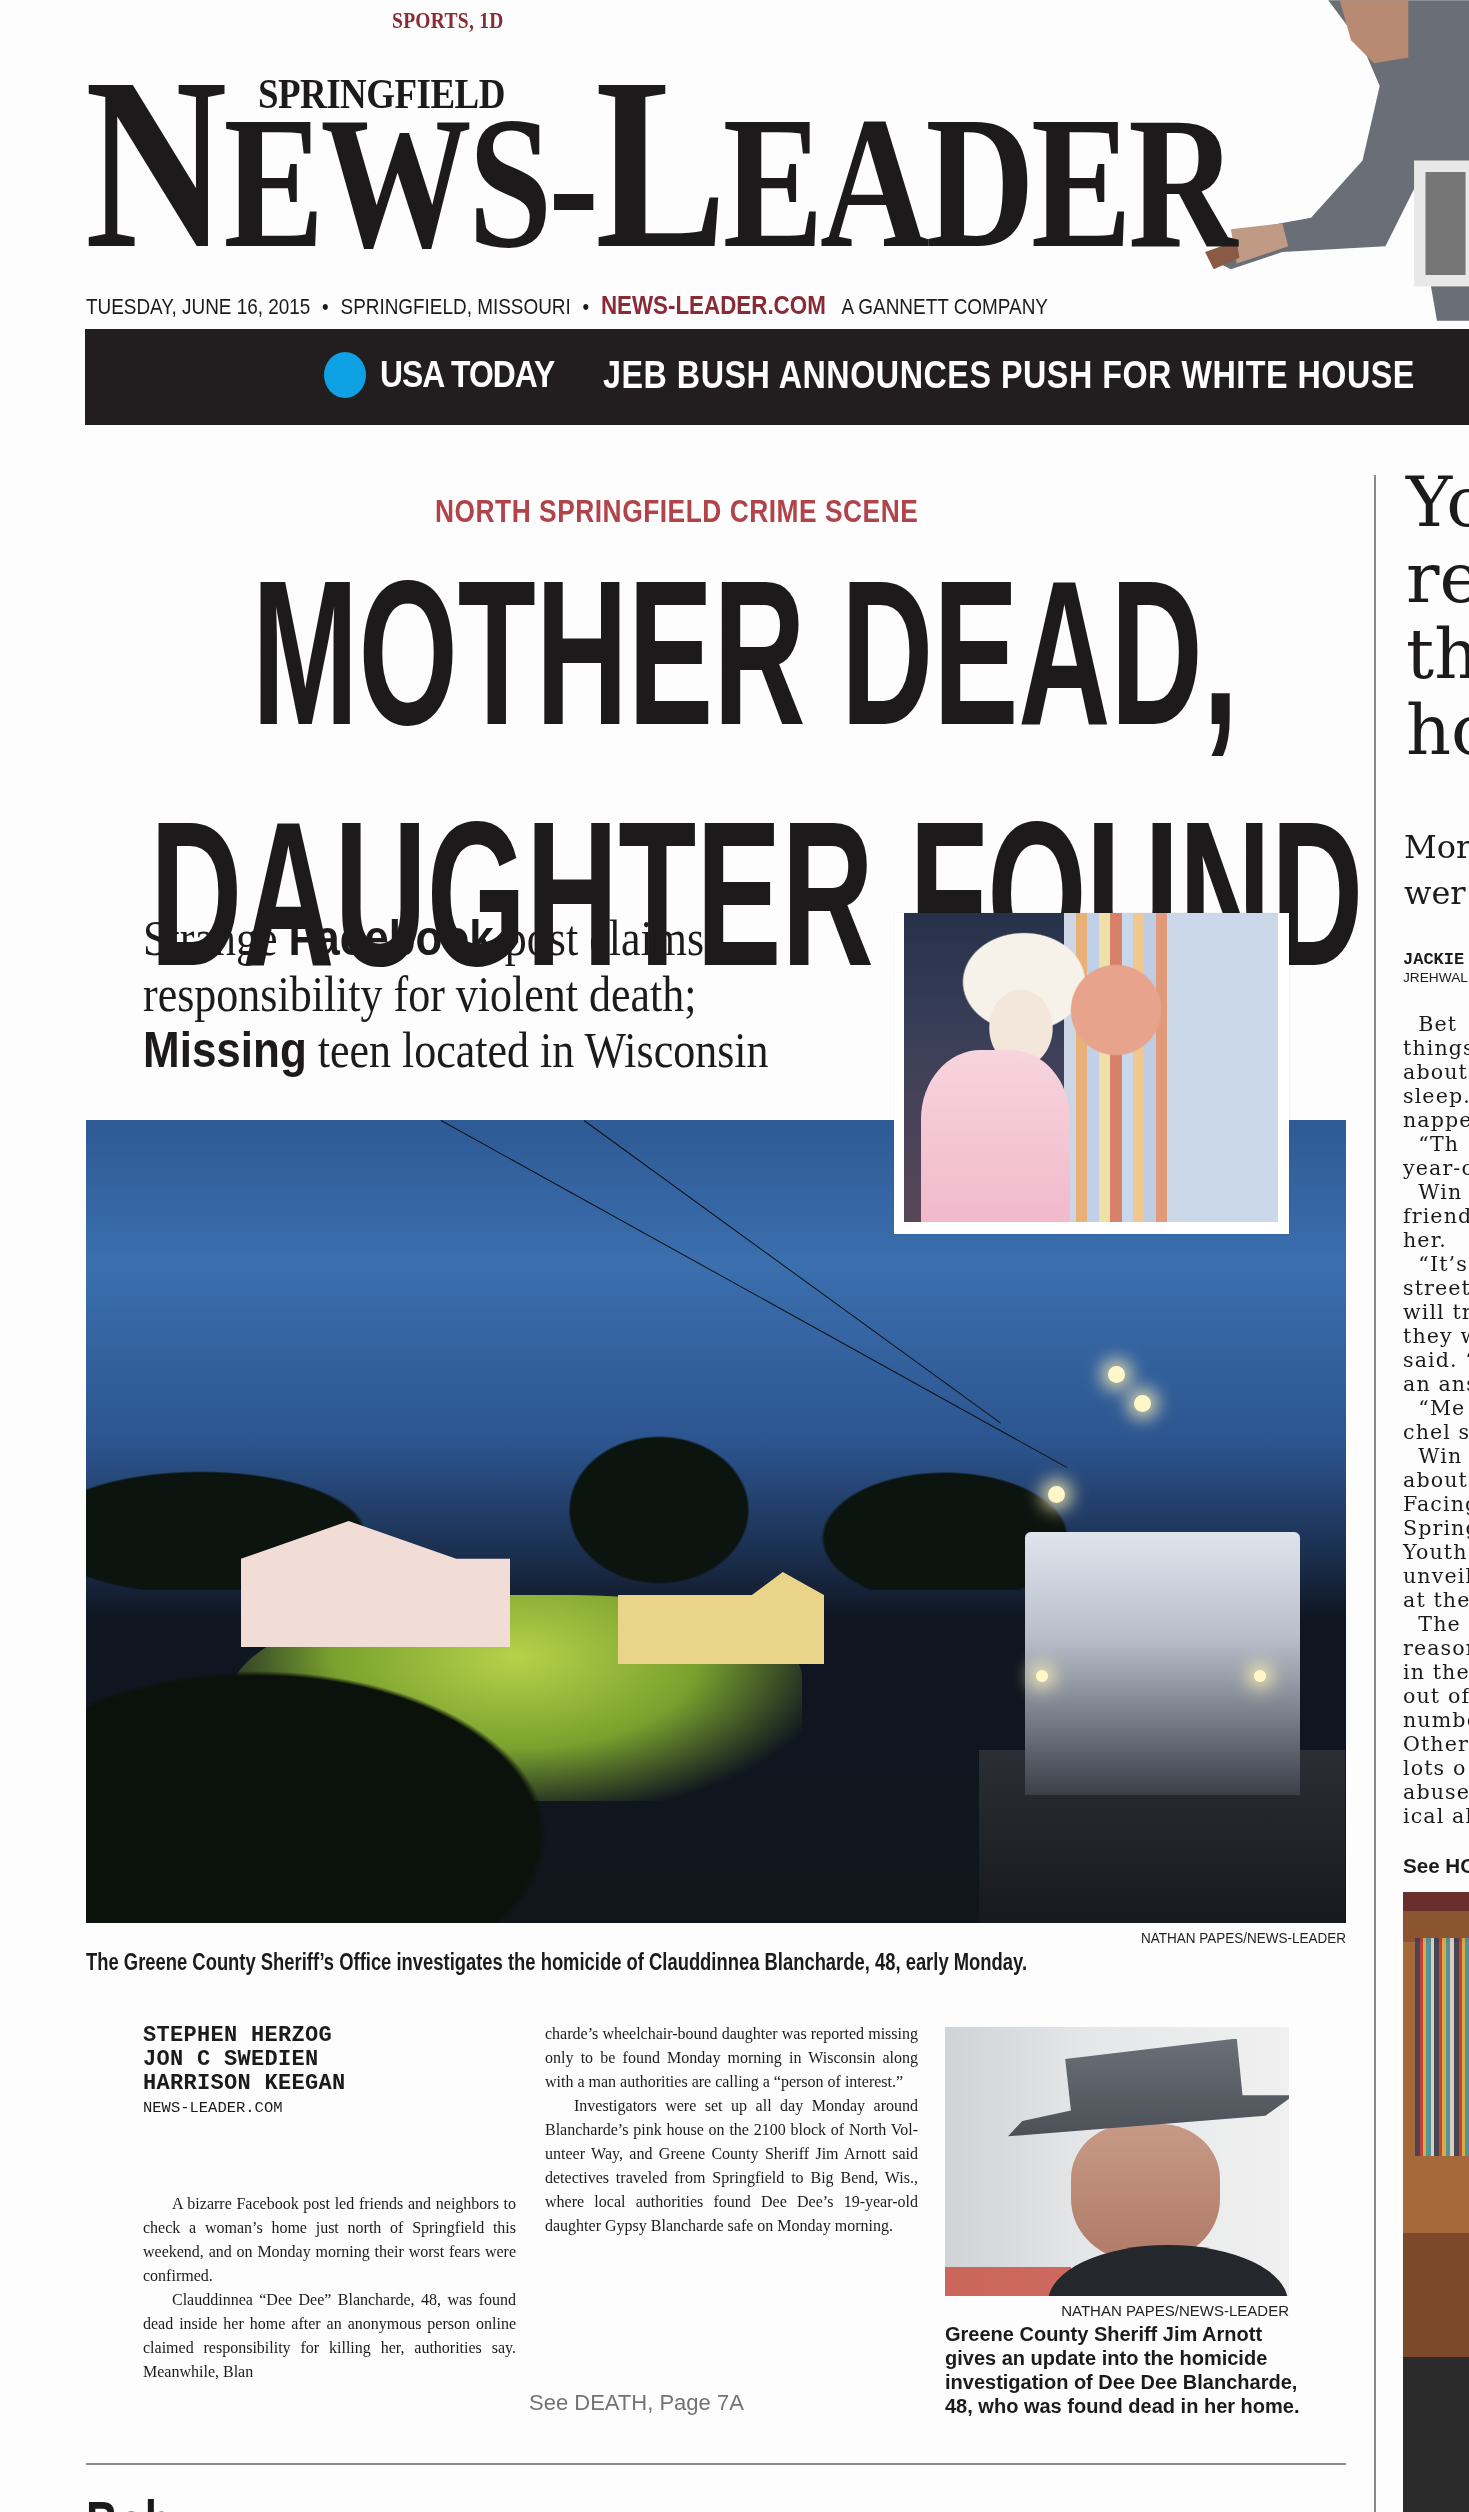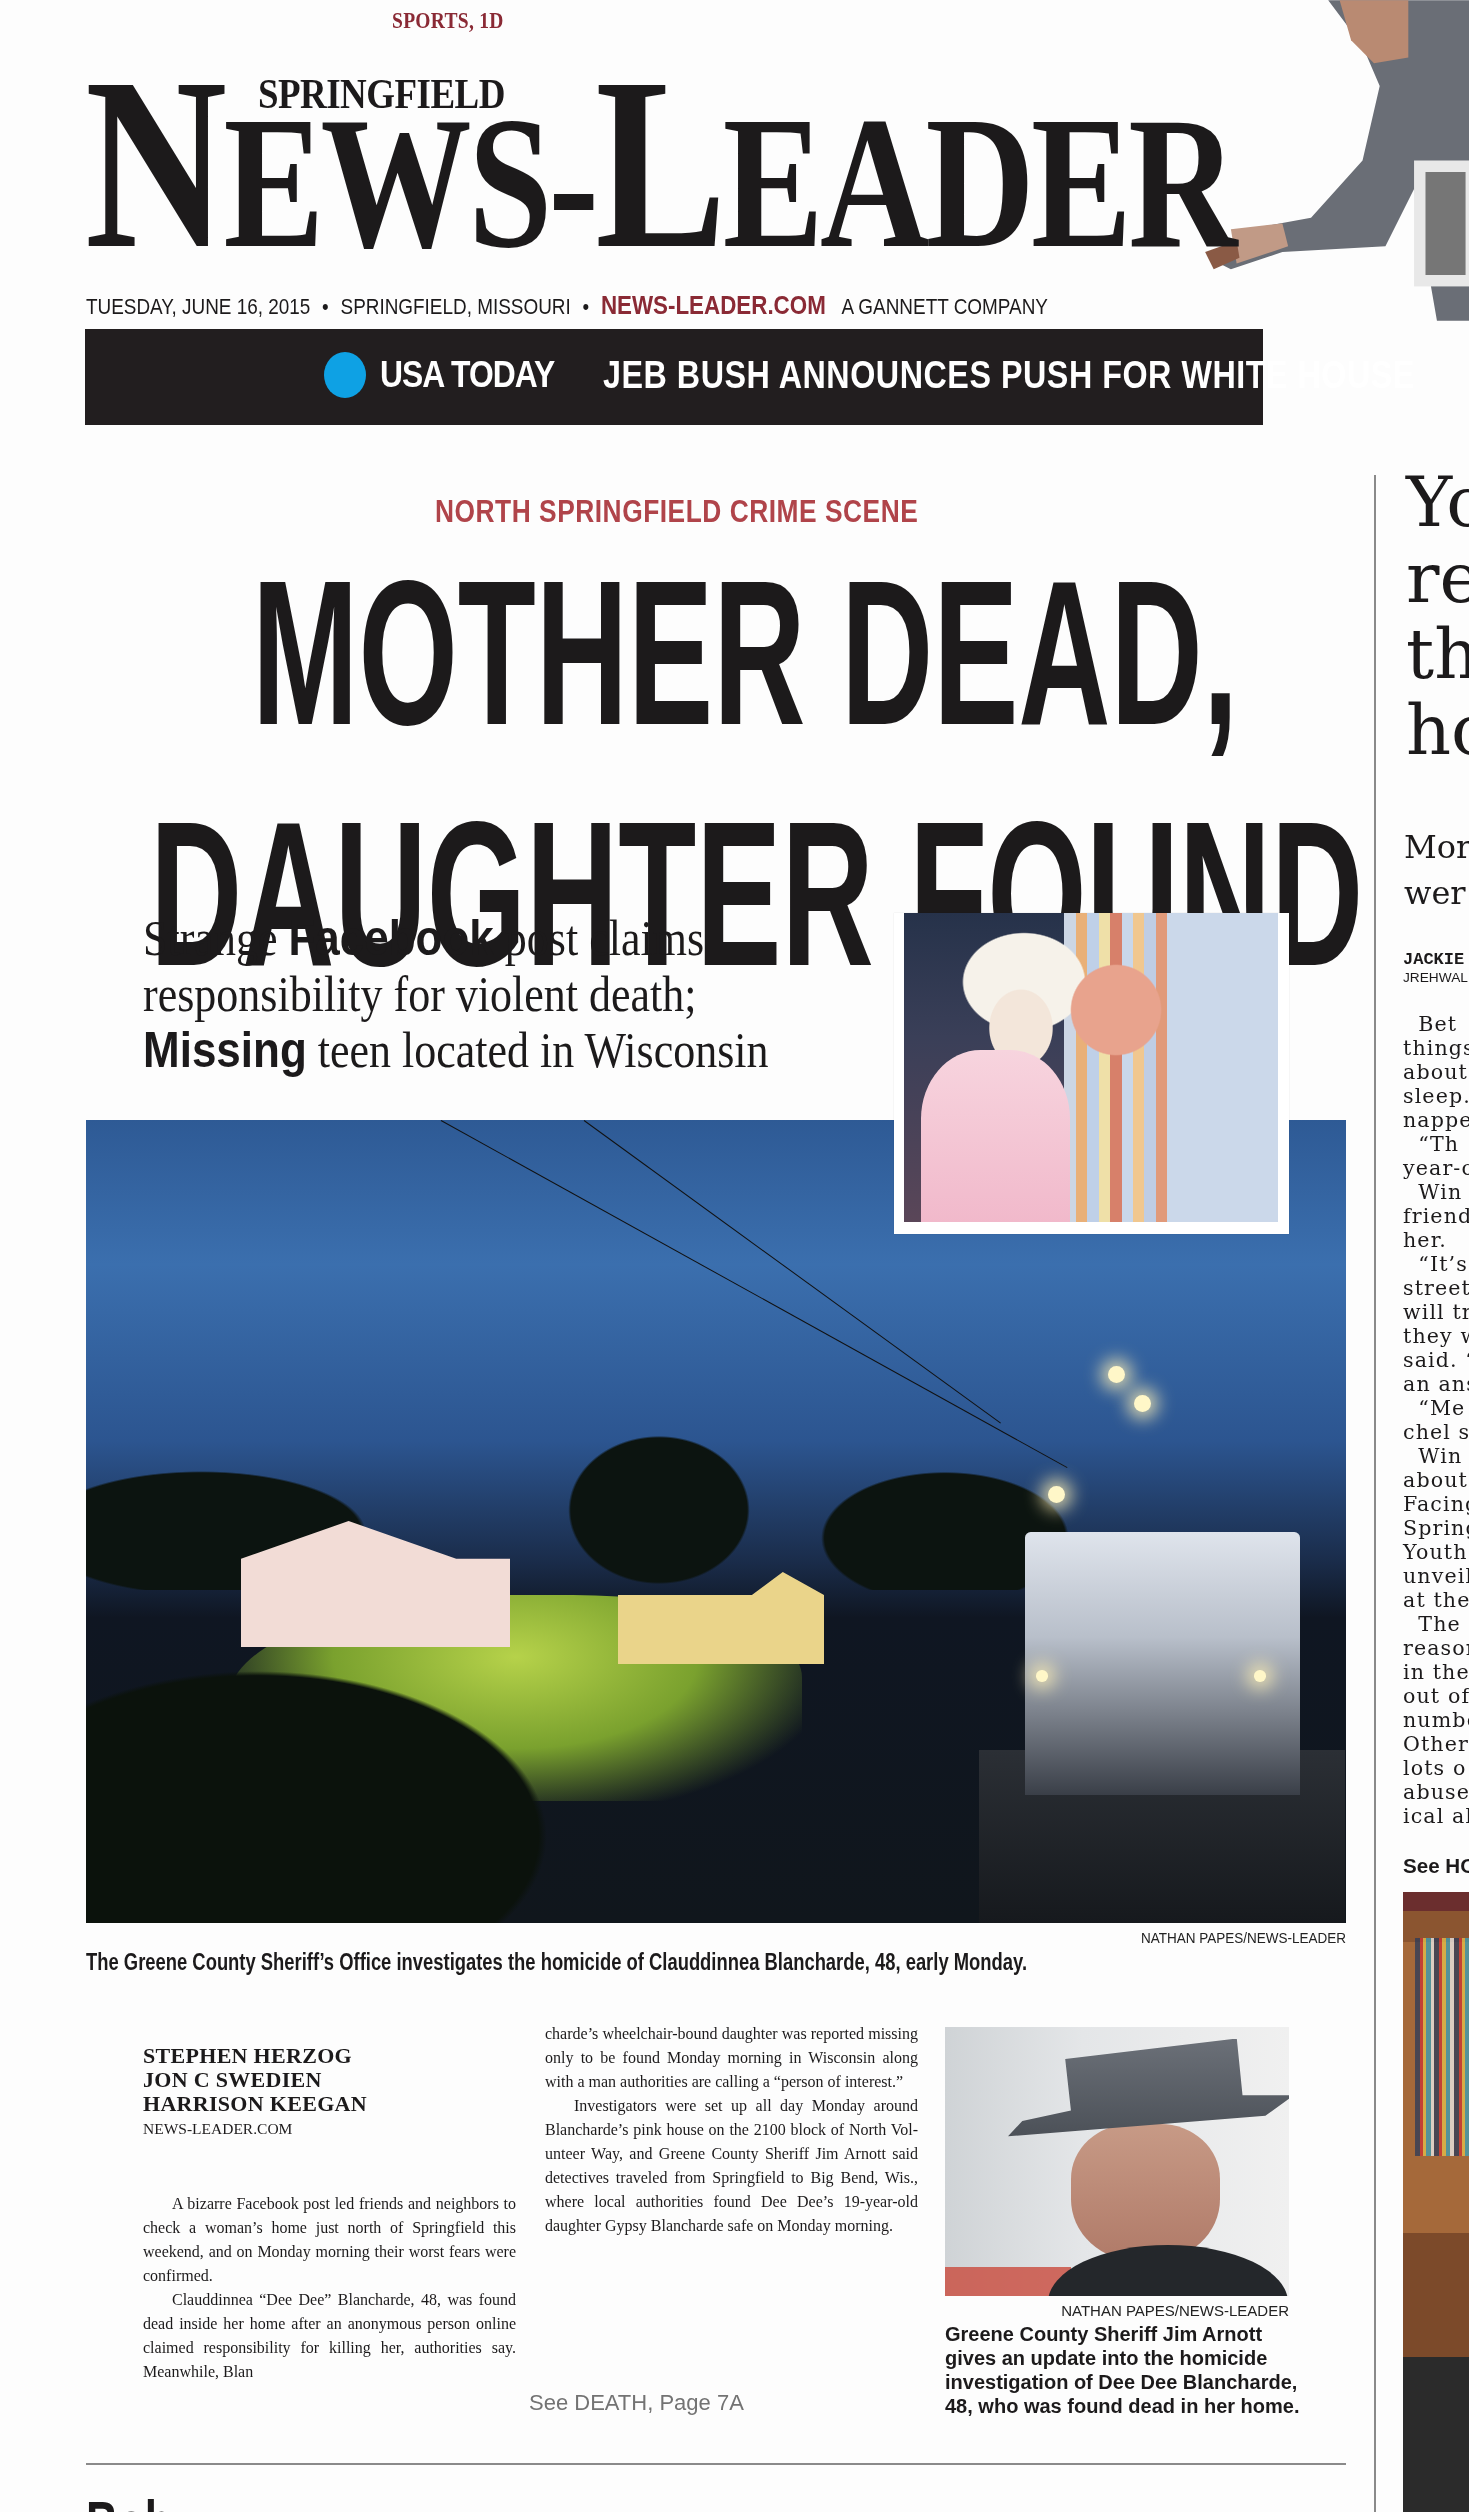--- a/index.html
+++ b/index.html
@@ -14,21 +14,21 @@
   #masthead-title .small { font-size:189px; }
 
   #dateline { left:86px; top:290px; font-family:"Liberation Sans", sans-serif; font-size:22px; color:#1c1a1b; white-space:nowrap; transform:scaleX(0.86); transform-origin:left top; }
   #dateline .bullet { margin:0 13.7px; }
   #dateline .site { color:#8a2a35; font-weight:bold; font-size:26px; }
 
   
   #sports-photo { left:1042px; top:0; width:427px; height:321px; }
 
   
-  #usa-bar { left:85px; top:329px; width:1178px; height:96px; background:#221e1f; }
+  #usa-bar { left:85px; top:329px; width:1384px; height:96px; background:#221e1f; }
   #usa-dot { left:239px; top:23px; width:42px; height:46px; border-radius:50%; background:#0ea1e4; }
   #usa-logo { left:295px; top:25px; font-family:"Liberation Sans", sans-serif; font-weight:bold; font-size:37px; color:#fff; letter-spacing:-1.1px; transform:scaleX(0.86); transform-origin:left top; }
   #usa-headline { left:518px; top:25px; font-family:"Liberation Sans", sans-serif; font-weight:bold; font-size:38px; color:#fff; white-space:nowrap; transform:scaleX(0.85); transform-origin:left top; letter-spacing:0.6px; }
 
   
   #kicker { left:435px; top:494px; font-family:"Liberation Sans", sans-serif; font-weight:bold; font-size:31px; color:#b0444a; white-space:nowrap; transform:scaleX(0.85); transform-origin:left top; letter-spacing:0.6px; }
   .headline-line { font-family:"Liberation Sans", sans-serif; font-weight:bold; color:#1c1a1b; white-space:nowrap; line-height:1; transform-origin:left top; }
   #headline-1 { left:252px; top:550px; font-size:206px; transform:scaleX(0.62); }
   #headline-2 { left:150px; top:791px; font-size:206px; transform:scaleX(0.62); }
 
@@ -56,21 +56,21 @@
   #main-photo .truck { position:absolute; left:939px; top:412px; width:275px; height:263px; background:linear-gradient(180deg,#dfe4ec 0%,#b8bfca 40%,#3a3f48 100%); border-radius:5.7px 5.7px 0 0; }
   #main-photo .light { position:absolute; width:17px; height:17px; border-radius:50%; background:#fff7c8; box-shadow:0 0 17px 6.9px rgba(255,240,180,0.8); }
   #main-photo .road { position:absolute; left:893px; top:630px; width:366px; height:173px; background:linear-gradient(180deg,#2b2f35,#16191d); }
   #main-photo .foreground { position:absolute; left:0; top:487px; width:744px; height:317px; background:radial-gradient(ellipse 401px 229px at 172px 229px,#0b120c 0 70%,transparent 72%); }
   #main-photo .wire { position:absolute; height:1.1px; background:#111; transform-origin:left center; }
 
   #main-credit { left:962px; top:1929px; width:384px; text-align:right; font-family:"Liberation Sans", sans-serif; font-size:15px; color:#222; transform:scaleX(0.9); transform-origin:right top; }
   #main-caption { left:86px; top:1949px; font-family:"Liberation Sans", sans-serif; font-weight:bold; font-size:23px; color:#1c1a1b; white-space:nowrap; transform:scaleX(0.8); transform-origin:left top; }
 
   
-  #byline { left:143px; top:2024px; width:366px; font-family:Liberation Serif, serif;margin-top:20px; }
+  #byline { left:143px; top:2024px; width:366px; font-family:Liberation Mono, monospace; }
   #byline .name { display:block; font-weight:bold; font-size:22px; line-height:24px; letter-spacing:0.3px; }
   #byline .site { display:block; font-size:15.5px; line-height:23px; margin-top:1.1px; }
   .body-col { font-family:"Liberation Serif", serif; font-size:16px; line-height:24px; color:#1c1a1b; text-align:justify; hyphens:manual; }
   .body-col p { margin:0; text-indent:29px; }
   .body-col p.cont { text-indent:0; }
   #col-1 { left:143px; top:2146px; width:373px;margin-top:46px; }
   #col-2 { left:545px; top:2022px; width:373px; }
   #jump-line { left:529px; top:2390px; font-family:"Liberation Sans", sans-serif; font-weight:normal; font-size:22px; color:#737373; }
 
   #sheriff-photo { left:945px; top:2027px; width:344px; height:269px; overflow:hidden;

